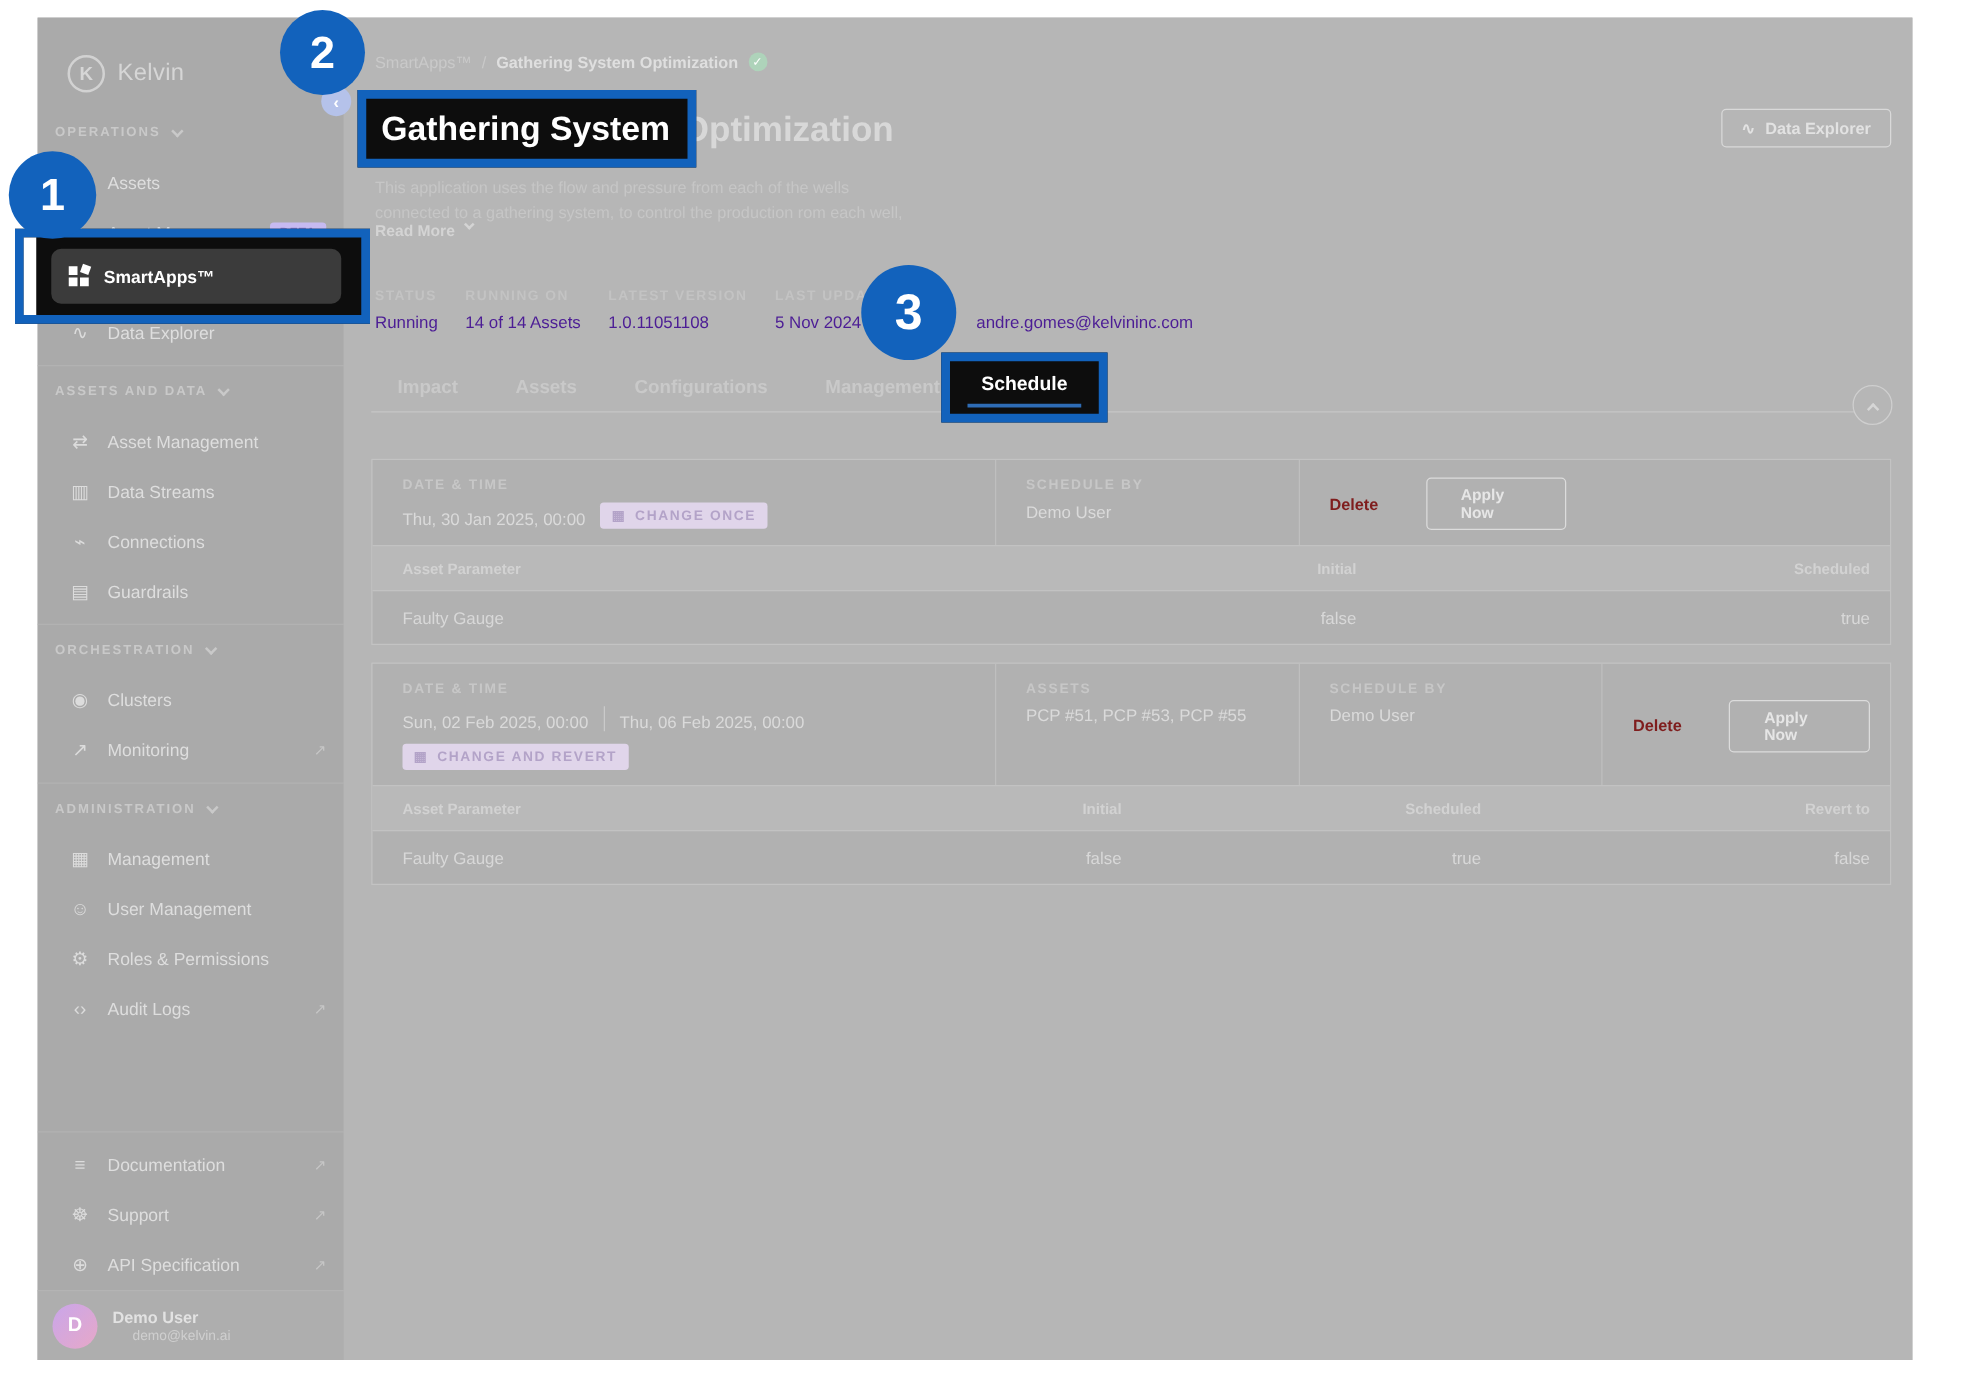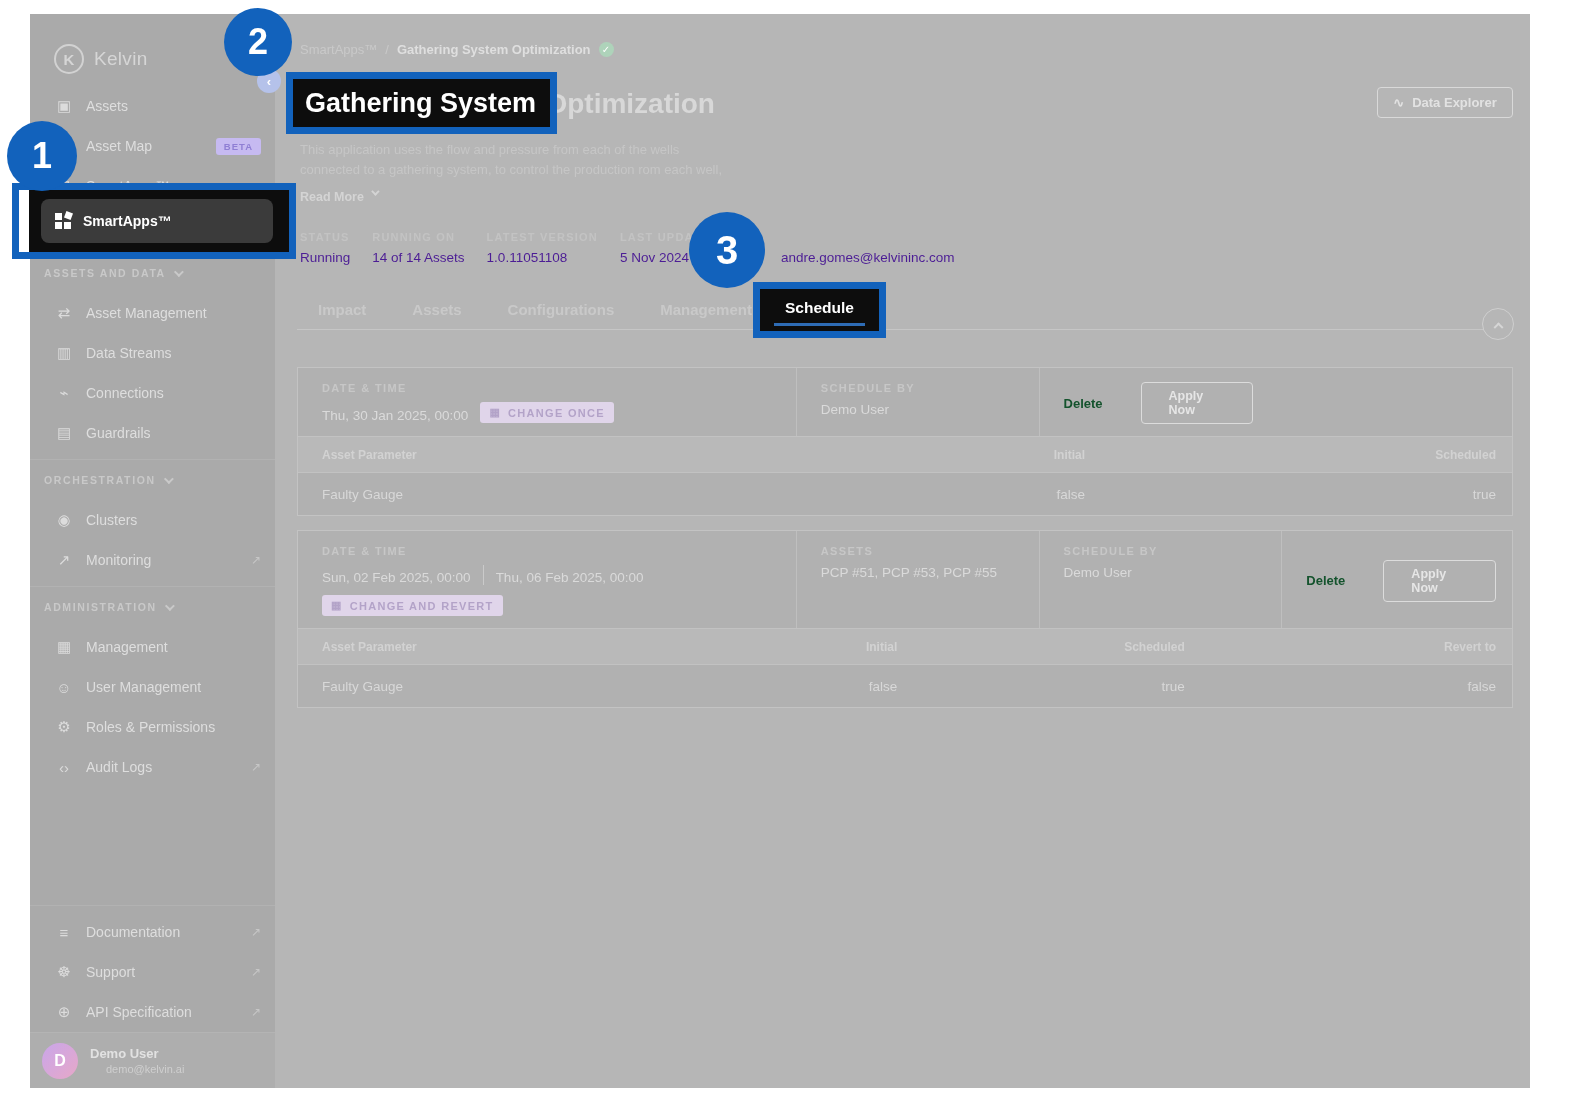--- a/index.html
+++ b/index.html
@@ -32,21 +32,21 @@
   .chev.up { transform:rotate(225deg); }
 
   
   .main { position:absolute; left:245px; top:0; right:0; bottom:0; background:#b6b6b6; }
   .breadcrumb { position:absolute; left:25px; top:28px; display:flex; align-items:center; gap:8px; font-size:13px; color:#c9c9c9; }
   .crumb-current { color:#dfdfdf; font-weight:bold; }
   .crumb-check { width:15px; height:15px; border-radius:50%; background:#aed3ba; color:#ffffff; font-size:10px; display:flex; align-items:center; justify-content:center; }
   .page-title { position:absolute; left:23px; top:74px; width:700px; height:40px; overflow:hidden; color:#d8d8d8; font-size:28px; font-weight:bold; white-space:nowrap; }
   .title-hidden { visibility:hidden; }
   .desc { position:absolute; left:25px; top:126px; font-size:13px; color:#c6c6c6; line-height:20px; }
-  .read-more { position:absolute; left:25px; top:176px; font-size:12.5px; font-weight:bold; color:#d4d4d4; display:flex; align-items:flex-start; gap:7px; cursor:pointer; }
+  .read-more { position:absolute; left:25px; top:164px; font-size:12.5px; font-weight:bold; color:#d4d4d4; display:flex; align-items:flex-start; gap:7px; cursor:pointer; }
   .read-more .chev { width:6px; height:6px; border-color:#d4d4d4; }
   .de-btn { position:absolute; left:1102px; top:73px; width:136px; height:31px; border:1.5px solid #d9d9d9; border-radius:4px; color:#e2e2e2; font-size:13px; font-weight:bold; display:flex; align-items:center; justify-content:center; gap:8px; cursor:pointer; }
   .status-row { position:absolute; left:25px; top:217px; display:flex; gap:22px; }
   .st-label { font-size:11px; font-weight:bold; letter-spacing:1.2px; color:#c3c3c3; }
   .st-value { margin-top:7px; font-size:13.5px; color:#4c1d95; white-space:nowrap; }
   .st-spacer { display:inline-block; width:77px; }
 
   .tabbar { position:absolute; left:22px; top:276px; width:1216px; height:40px; border-bottom:1px solid #c6c6c6; display:flex; gap:46px; padding-left:21px; }
   .tab { font-size:15px; font-weight:bold; color:#c9c9c9; display:flex; align-items:center; cursor:pointer; position:relative; }
   .tab.active { color:#dedede; }
@@ -63,21 +63,21 @@
   .c-col.cw-date { width:41%; }
   .c-col.cw-assets { width:20%; border-left:1px solid #bfbfbf; }
   .c-col.cw-sched { width:20%; border-left:1px solid #bfbfbf; }
   .c-col.cw-actions { width:19%; border-left:1px solid #bfbfbf; display:flex; align-items:center; justify-content:flex-end; gap:26px; padding-right:16px; }
   .flabel { font-size:11px; font-weight:bold; letter-spacing:1.4px; color:#c7c7c7; }
   .fval { margin-top:8px; font-size:13.5px; color:#dadada; display:flex; align-items:flex-end; gap:12px; white-space:nowrap; }
   .date-sep { width:1px; height:20px; background:#cacaca; }
   .cal-badge { background:#e0d5ea; color:#b3a3c8; font-size:11px; font-weight:bold; letter-spacing:1.3px; border-radius:3px; padding:4px 9px; display:inline-flex; align-items:center; gap:7px; }
   .cal-badge .cal { font-size:11px; }
   .badge-row { margin-top:10px; }
-  .del-btn { color:#14532d; font-size:13px; font-weight:bold; cursor:pointer; }
+  .del-btn { color:#7f1d1d; font-size:13px; font-weight:bold; cursor:pointer; }
   .apply-btn { border:1.5px solid #dcdcdc; border-radius:4px; color:#e6e6e6; font-size:12.5px; font-weight:bold; padding:6px 27px; cursor:pointer;margin-left:12px; }
   .tbl-head { display:grid; background:#b9b9b9; border-top:1px solid #c2c2c2; border-bottom:1px solid #c2c2c2; height:37px; align-items:center; padding:0 16px 0 24px; font-size:12px; font-weight:bold; color:#d2d2d2; }
   .tbl-row { display:grid; height:42px; align-items:center; padding:0 16px 0 24px; font-size:13.5px; color:#d8d8d8; }
   .cols3 { grid-template-columns:38% 27% 35%; }
   .cols4 { grid-template-columns:25% 24% 24.5% 26.5%; }
   .tbl-head > div:not(:first-child), .tbl-row > div:not(:first-child) { text-align:right; }
 
   
   .hl-box { position:absolute; border:7px solid #1262bc; background:#0d0d0d; z-index:20; }
   .hl-smartapps { left:12px; top:183px; width:284px; height:76px; }
@@ -104,20 +104,21 @@
 
 <div class="app">
 
   <div class="sidebar">
     <div class="logo-row">
       <div class="logo-k">K</div>
       <div class="logo-txt">Kelvin</div>
     </div>
     <div id="side-nav">
         <div class="side-section">
+          <div class="side-header">OPERATIONS<span class="chev"></span></div>
           <div class="side-item">
             <div class="glyph">▣</div>
             <div class="lbl">Assets</div>
           </div>
           <div class="side-item">
             <div class="glyph">◈</div>
             <div class="lbl">Asset Map</div>
             <div class="beta-badge">BETA</div>
           </div>
           <div class="side-item">

